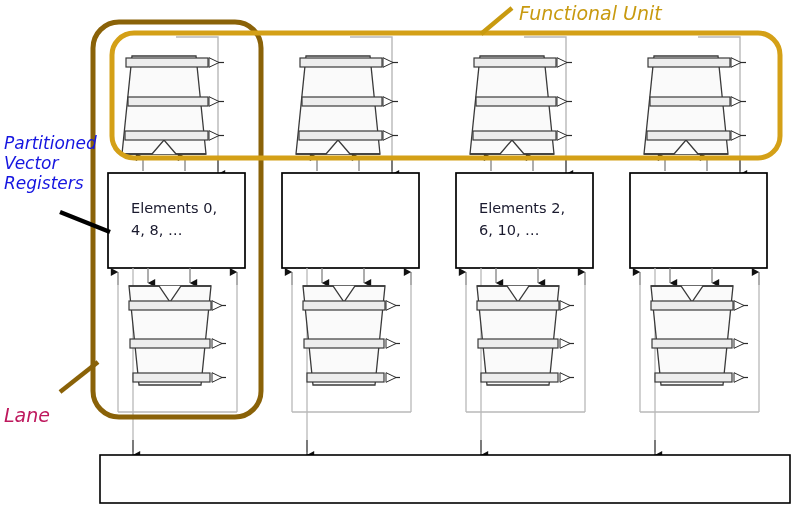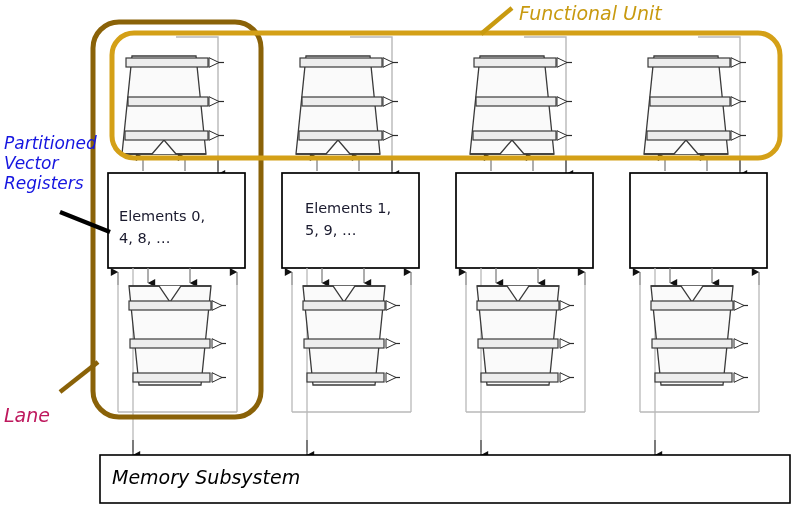--- a/index.html
+++ b/index.html
@@ -265,20 +265,19 @@
   </svg>
 
   <div class="lbl lbl-fu">Functional Unit</div>
 
   <div class="lbl lbl-pvr">Partitioned
 Vector
 Registers</div>
 
   <div class="lbl lbl-lane">Lane</div>
 
-  <div class="elem-text" style="left:119px; top:198px;margin-top:8px;">Elements 0,
+  <div class="elem-text" style="left:131px; top:198px;">Elements 0,
 4, 8, …</div>
-  <div class="elem-text" style="left:305px; top:198px;">Elements 1,
-5, 9, …</div>
-
-  <div class="mem-text">Memory Subsystem</div>
+  <div class="elem-text" style="left:479px; top:198px;">Elements 2,
+6, 10, …</div>
+
 
 </div>
 
 </body></html>

